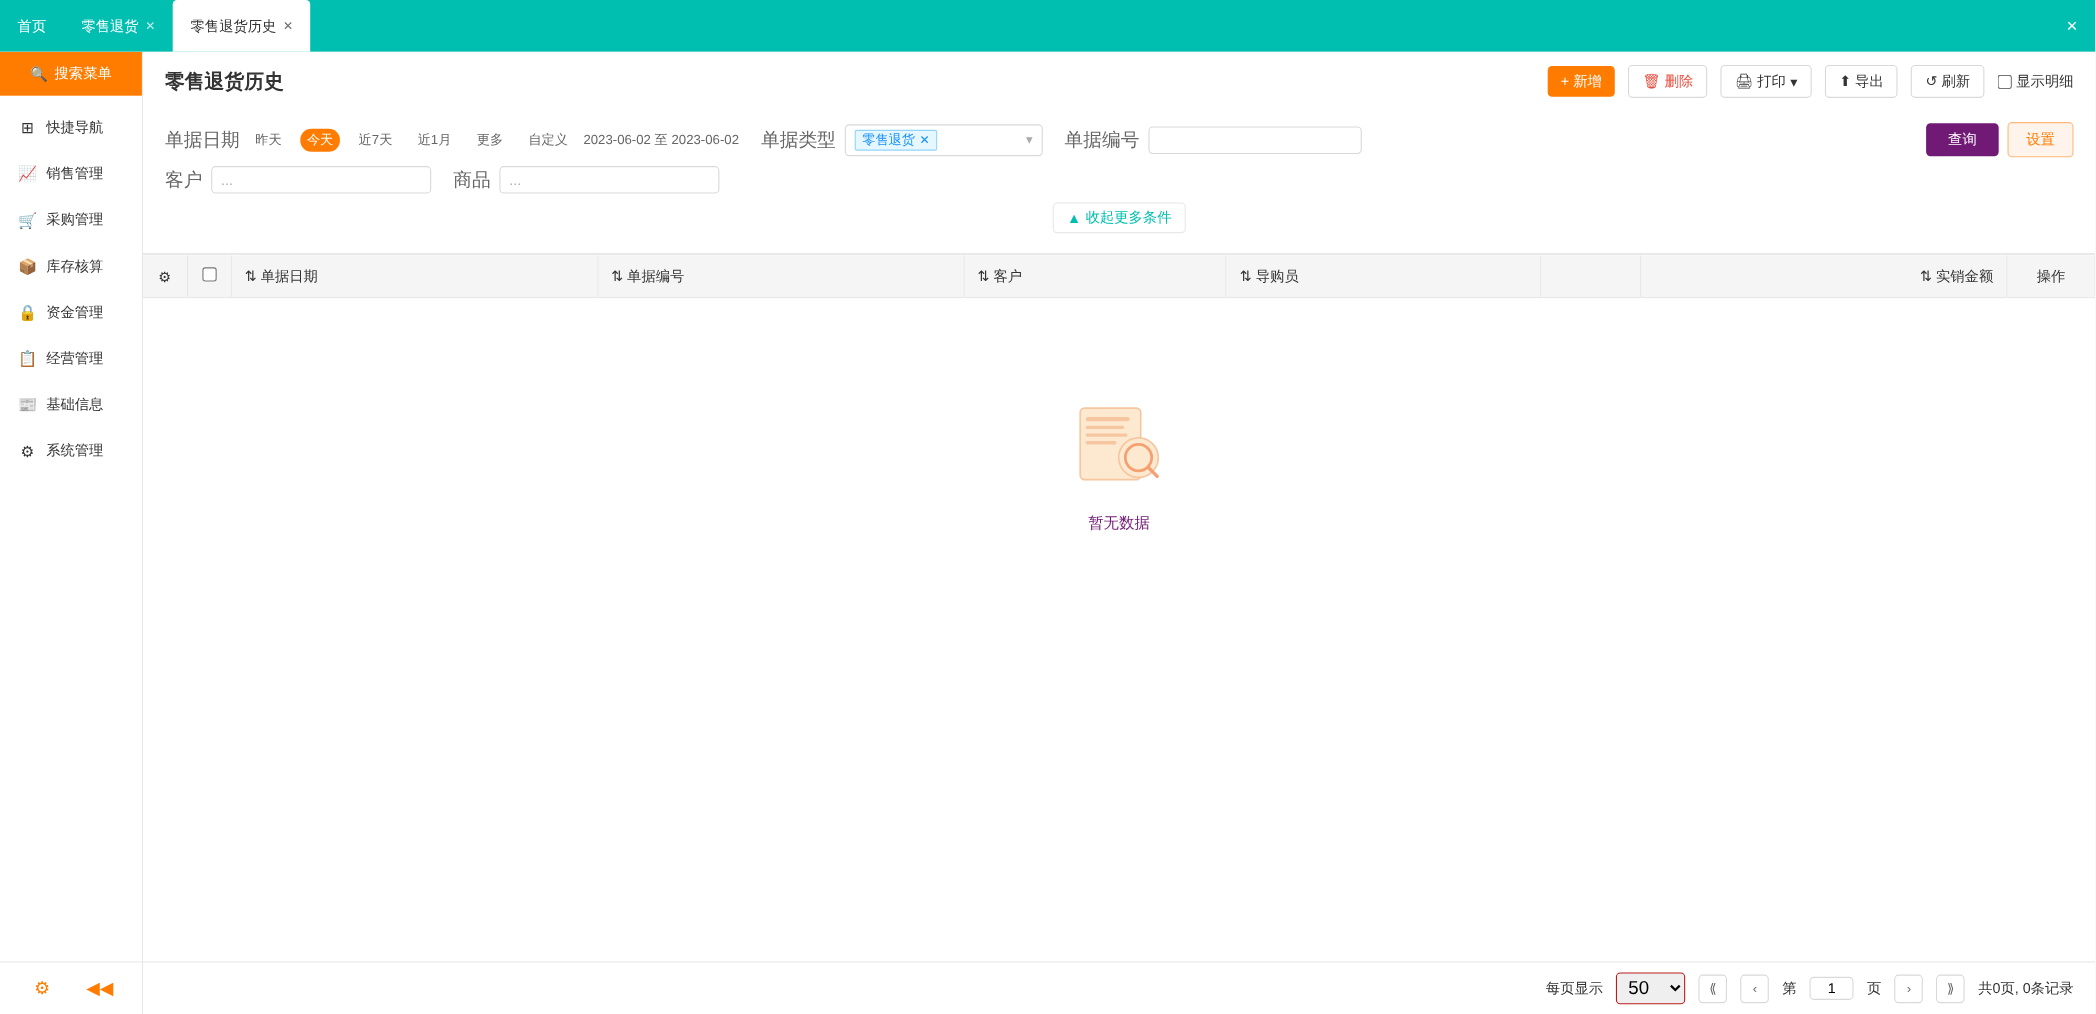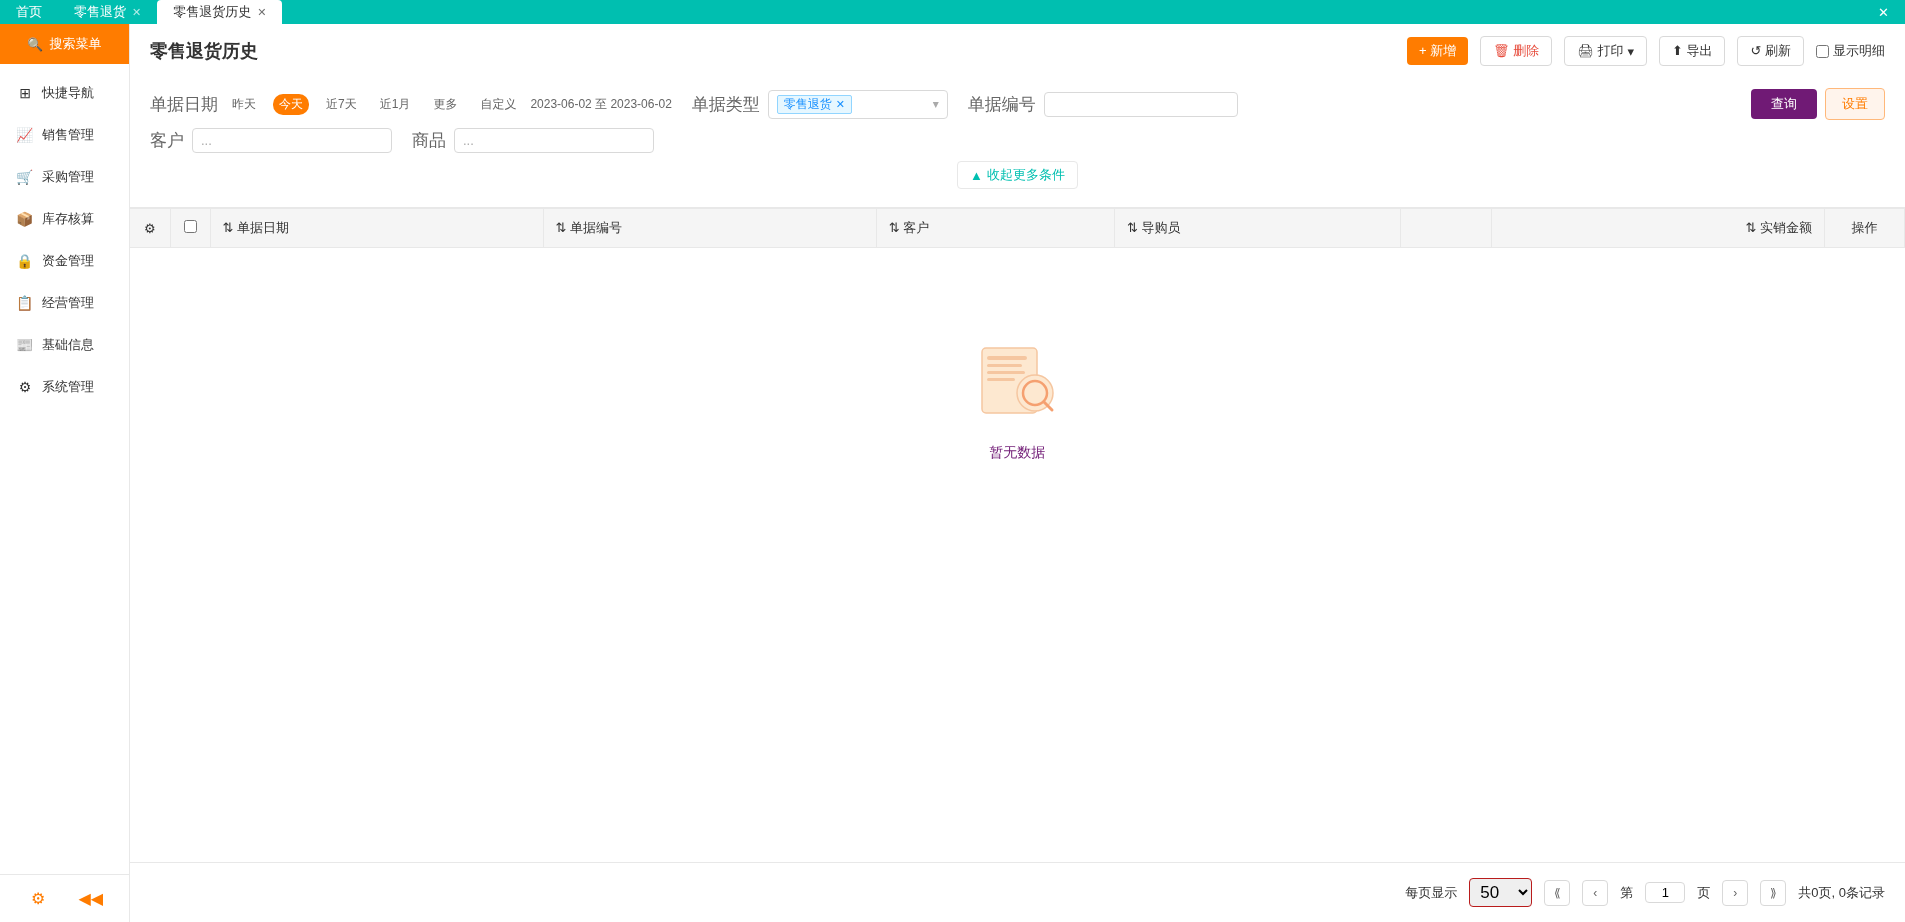--- a/index.html
+++ b/index.html
@@ -1,20 +1,20 @@
 <!DOCTYPE html>
 <html><head>
   <meta charset="utf-8">
   <style>
     * { box-sizing: border-box; margin: 0; padding: 0; font-family: 'Microsoft YaHei', Arial, sans-serif; }
     body { width: 1905px; height: 922px; overflow: hidden; display: flex; flex-direction: column; background: #f5f5f5; }
 
     
     .top-bar {
-      height: 24px;
+      height: 47px;
       background: #00bfb0;
       display: flex;
       align-items: center;
       flex-shrink: 0;
     }
     .top-bar-tabs {
       display: flex;
       align-items: center;
       height: 100%;
       flex: 1;
@@ -318,21 +318,21 @@
       height: 100px;
       margin-bottom: 16px;
     }
     .empty-text {
       color: #701a75;
       font-size: 14px;
     }
 
     
     .pagination-bar {
-      height: 60px;
+      height: 48px;
       background: #fff;
       border-top: 1px solid #e8e8e8;
       display: flex;
       align-items: center;
       justify-content: flex-end;
       padding: 0 20px;
       gap: 12px;
       font-size: 13px;
       color: #333;
       flex-shrink: 0;

